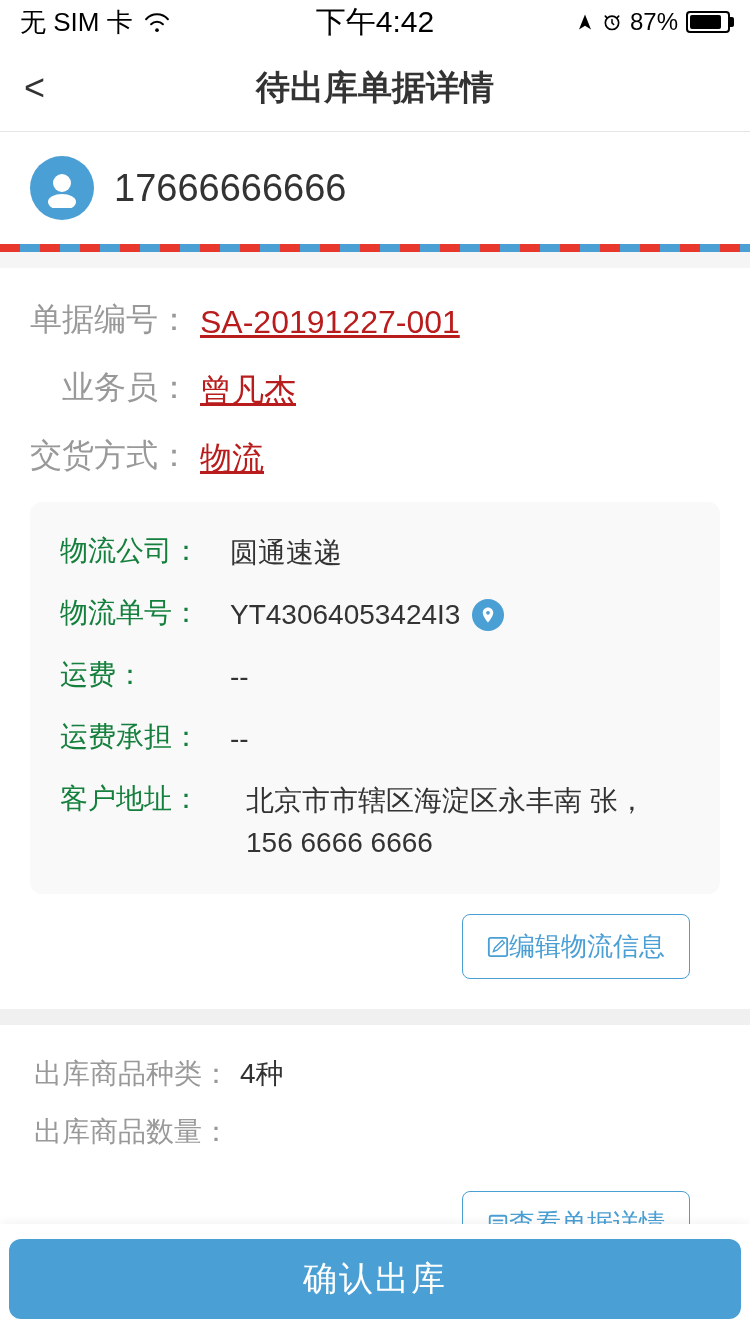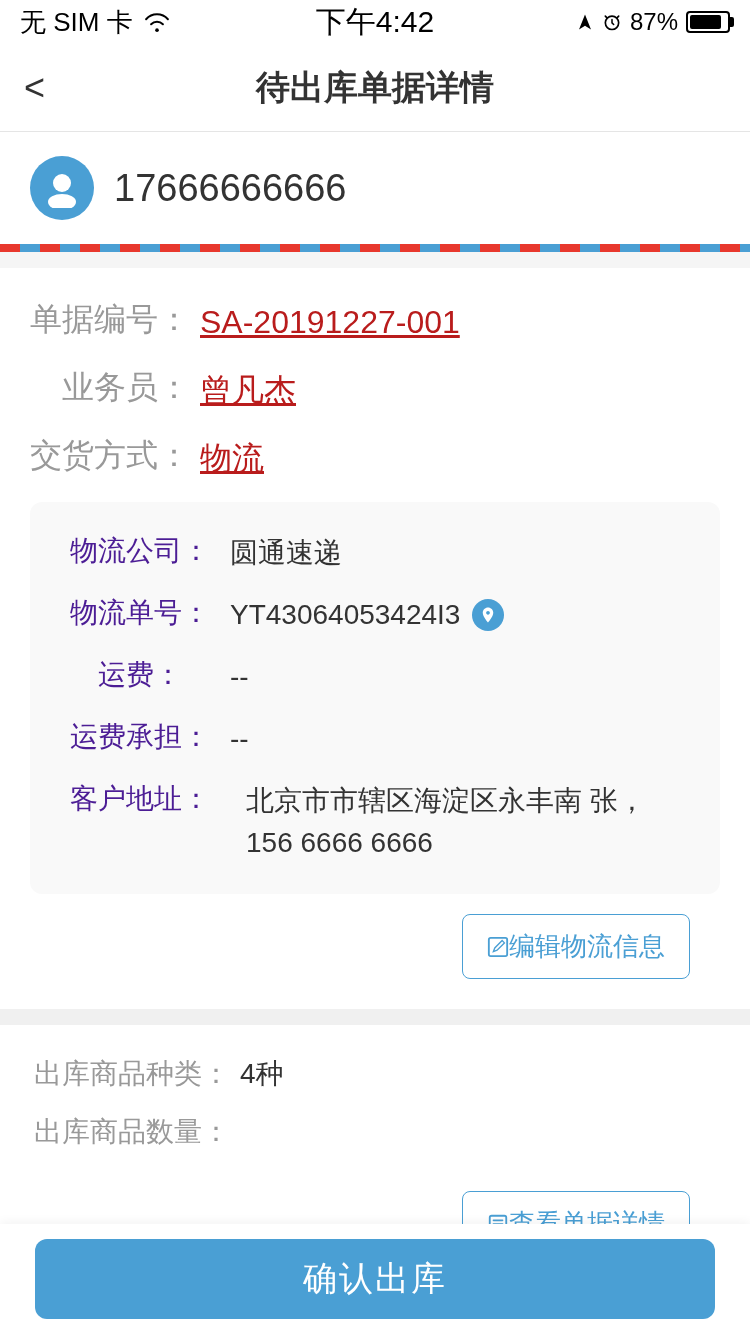--- a/index.html
+++ b/index.html
@@ -174,23 +174,23 @@
       padding: 30px;
     }
     .logistics-row {
       display: flex;
       align-items: flex-start;
       margin-bottom: 20px;
       font-size: 28px;
     }
     .logistics-row:last-child { margin-bottom: 0; gap: 16px; }
     .logistics-label {
-      color: #4c1d95;
+      color: #15803d;
       min-width: 160px;
-      text-align: center;
+      text-align: left;
       flex-shrink: 0;
     }
     .logistics-value {
       color: #333;
       margin-left: 10px;
       flex: 1;
       line-height: 1.5;
       display: flex;
       align-items: center;
       gap: 12px;
@@ -270,21 +270,21 @@
       left: 0;
       width: 750px;
       height: 110px;
       background: #fff;
       display: flex;
       align-items: center;
       justify-content: center;
       box-shadow: 0 -2px 10px rgba(0,0,0,0.05);
     }
     .confirm-btn {
-      width: 680px;
+      width: 732px;
       height: 80px;
       background: #4a9fd4;
       border: none;
       border-radius: 12px;
       color: #fff;
       font-size: 34px;
       font-weight: 500;
       cursor: pointer;
       letter-spacing: 2px;
     }

